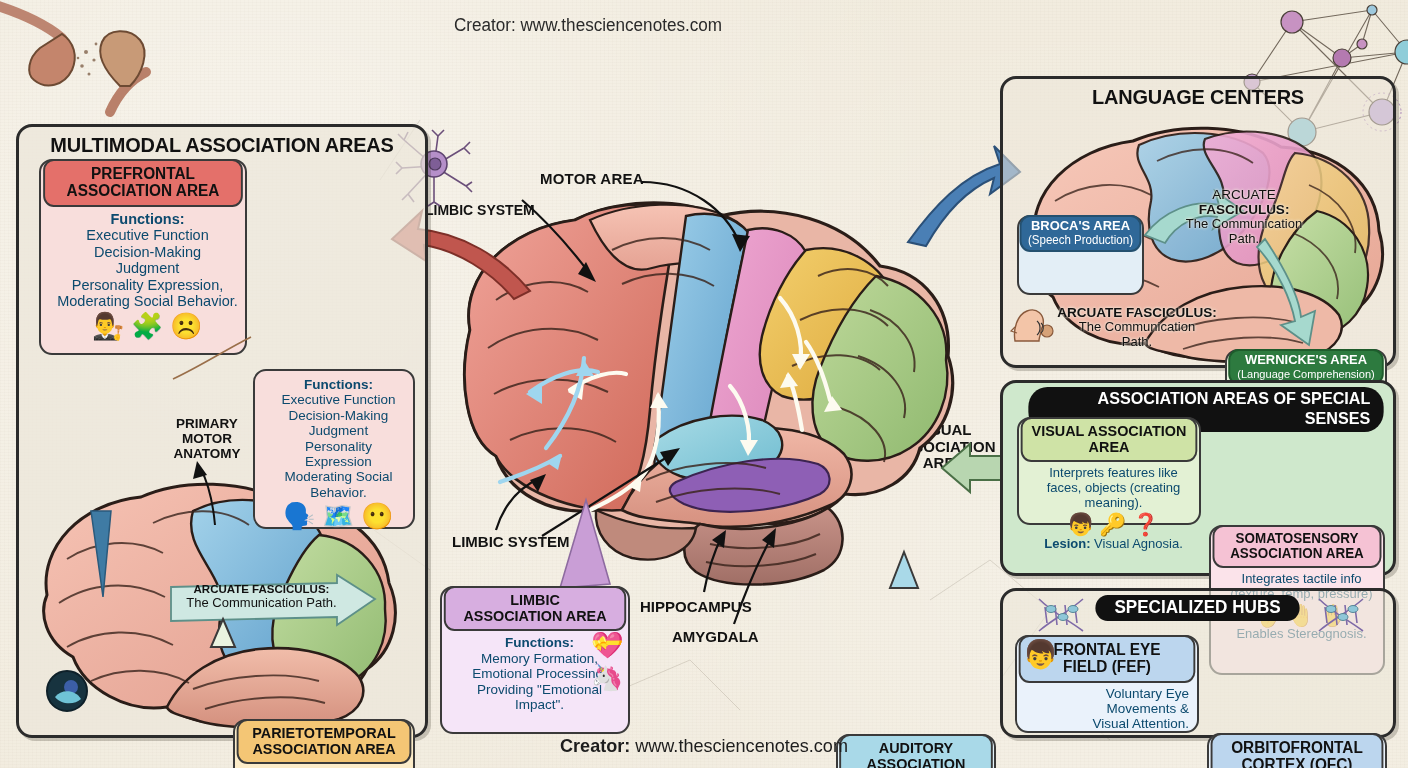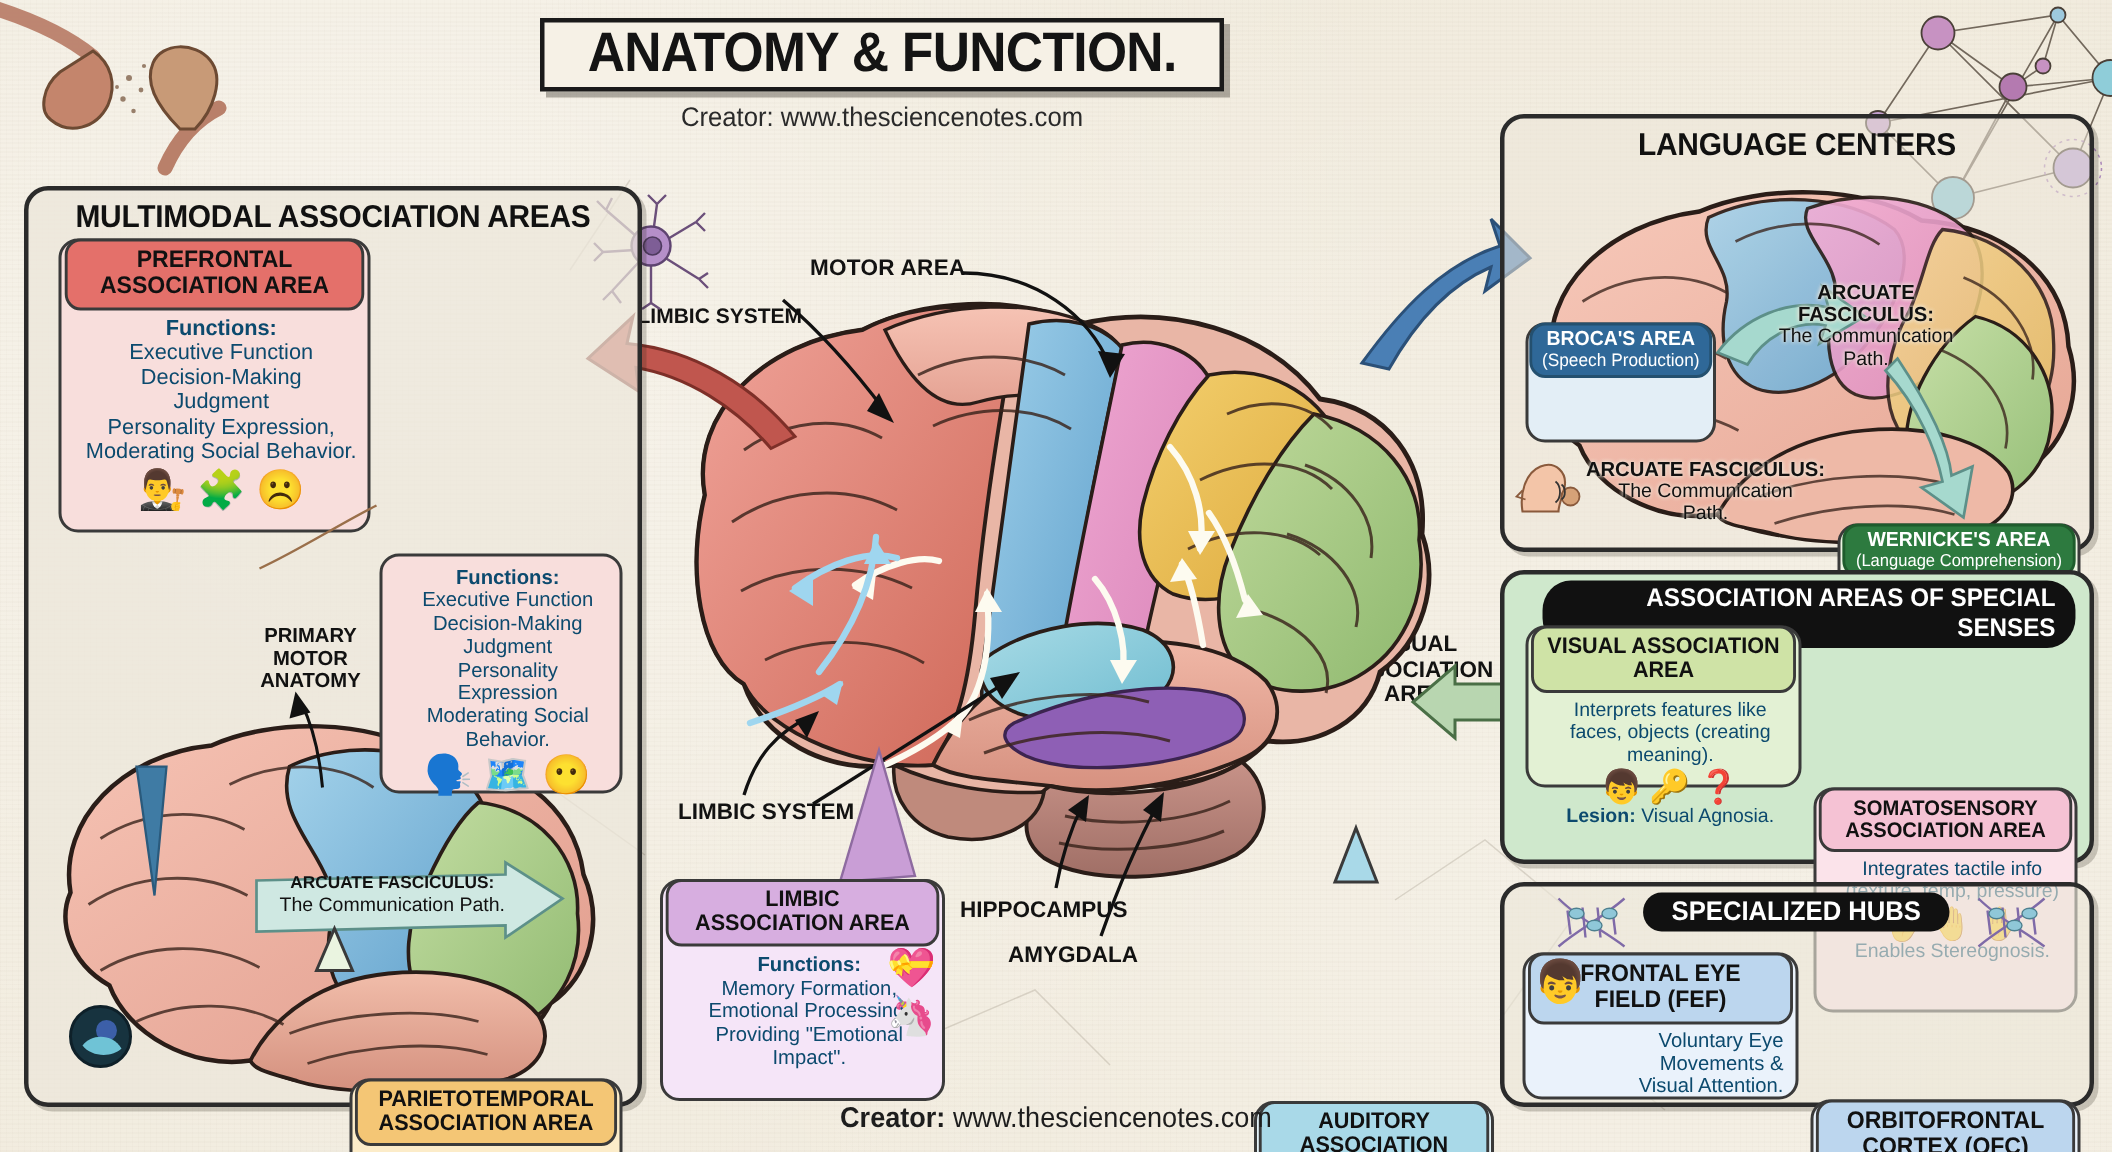--- a/index.html
+++ b/index.html
@@ -187,23 +187,20 @@
       <path d="M60,540 L140,500 L210,545 L170,630 L80,620 Z"></path>
       <path d="M140,500 L170,630 M60,540 L210,545"></path>
       <path d="M300,560 L360,520 L430,570"></path>
       <path d="M930,600 L990,560 L1050,610 L1000,680"></path>
       <path d="M620,690 L690,660 L740,710"></path>
       <path d="M420,120 L380,180 M1060,700 L1110,740"></path>
     </g>
   </svg>
 
   <div id="title-wrap" class="abs">
-    <div class="title-line2-box">
-      <div class="title-line2">ANATOMY &amp; FUNCTION.</div>
-    </div>
     <div class="creator-top">Creator: www.thesciencenotes.com</div>
   </div>
 
   <svg class="abs" style="left:394px; top:128px; width:80px; height:80px; z-index:4;">
     <g stroke="#6b4f7a" stroke-width="1.6" fill="none">
       <path d="M40,38 L10,12 M40,38 L8,40 M40,38 L14,66 M40,38 L44,8 M40,38 L70,20 M40,38 L72,58 M40,38 L40,74"></path>
       <path d="M10,12 L4,6 M10,12 L14,4 M8,40 L2,34 M8,40 L2,46 M14,66 L8,72 M14,66 L20,74
                M44,8 L50,2 M44,8 L38,2 M70,20 L76,14 M70,20 L76,26 M72,58 L78,54 M72,58 L78,64
                M40,74 L34,78 M40,74 L46,78"></path>
     </g>
@@ -667,21 +664,21 @@
 
     <div class="card abs" style="left:14px; top:136px; width:127px; height:80px; background:#e3eef6;">
       <div class="card-head" style="background:#2f6898; border:2.5px solid #24506f; margin:-2px -2px 0 -2px; font-size:13.5px; color:#fff; padding:2px 3px 3px 3px;">
         <div>BROCA'S AREA</div>
         <div style="font-weight:400; font-size:12px;">(Speech Production)</div>
       </div>
     </div>
 
     <div class="abs" style="left:170px; top:108px; width:142px; text-align:center; color:#111; line-height:1.12;
                 text-shadow: 0 0 3px #efe9dc, 0 0 3px #efe9dc;">
-      <div style="font-size:13.5px; font-weight:700;">ARCUATE</div>
+      <div style="font-size:13.5px; font-weight:400;">ARCUATE</div>
       <div style="font-size:13.5px; font-weight:700;">FASCICULUS:</div>
       <div style="font-size:13px;">The Communication</div>
       <div style="font-size:13px;">Path.</div>
     </div>
 
     <div class="abs" style="left:34px; top:226px; width:200px; text-align:center; color:#111; line-height:1.12;
                 text-shadow: 0 0 3px #efe9dc, 0 0 3px #efe9dc;">
       <div style="font-size:13.5px; font-weight:700;">ARCUATE FASCICULUS:</div>
       <div style="font-size:13px;">The Communication</div>
       <div style="font-size:13px;">Path.</div>

